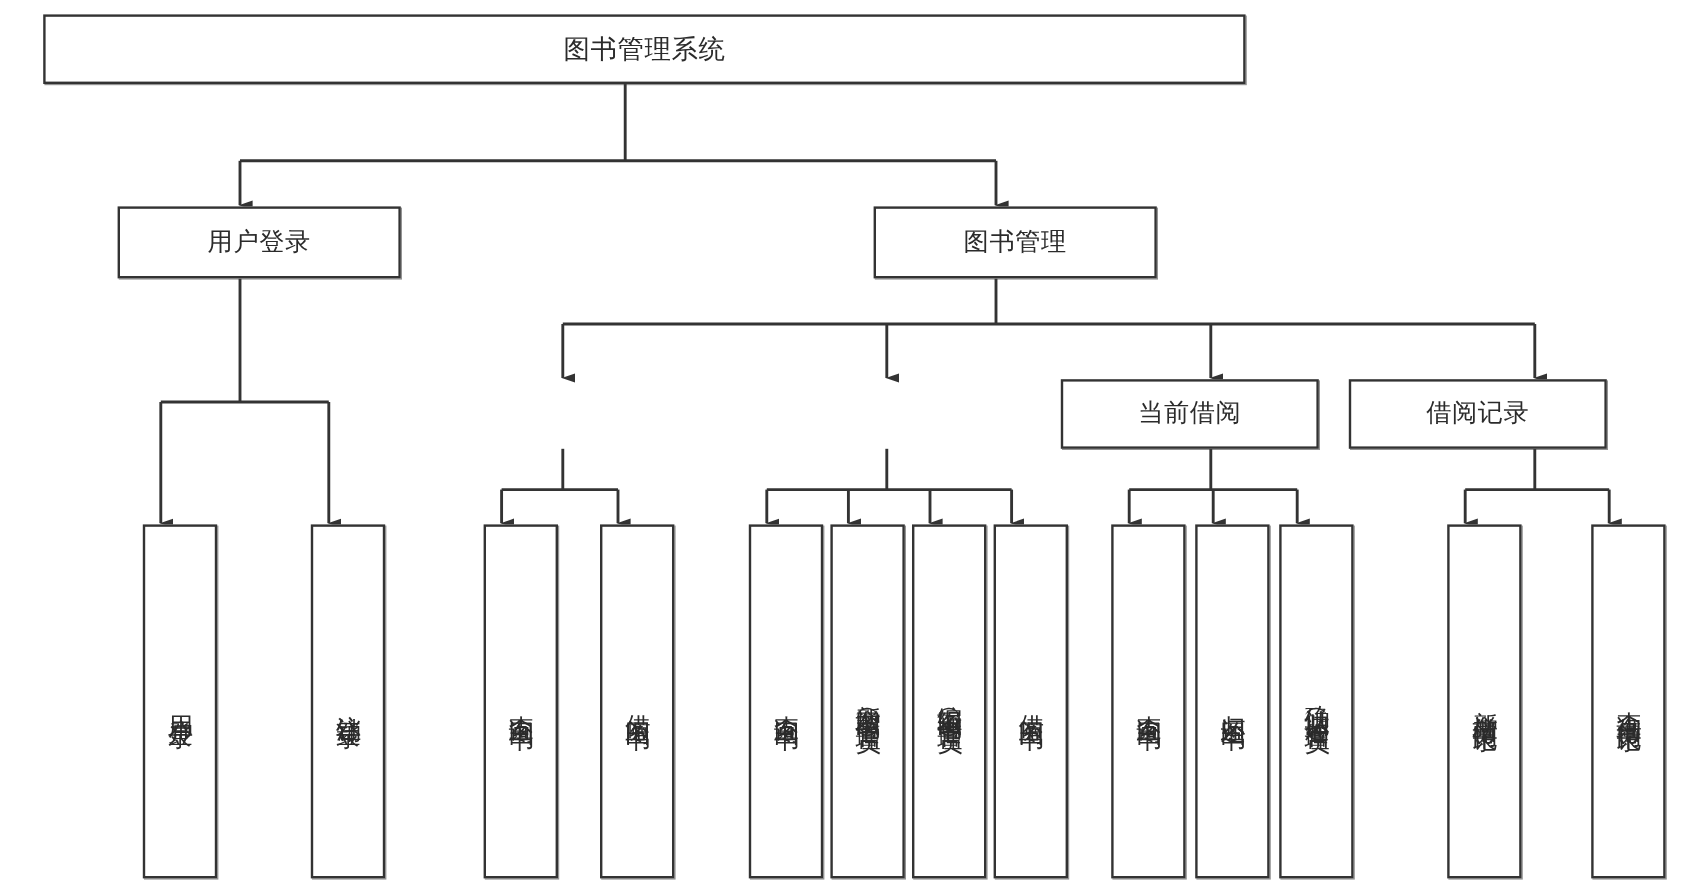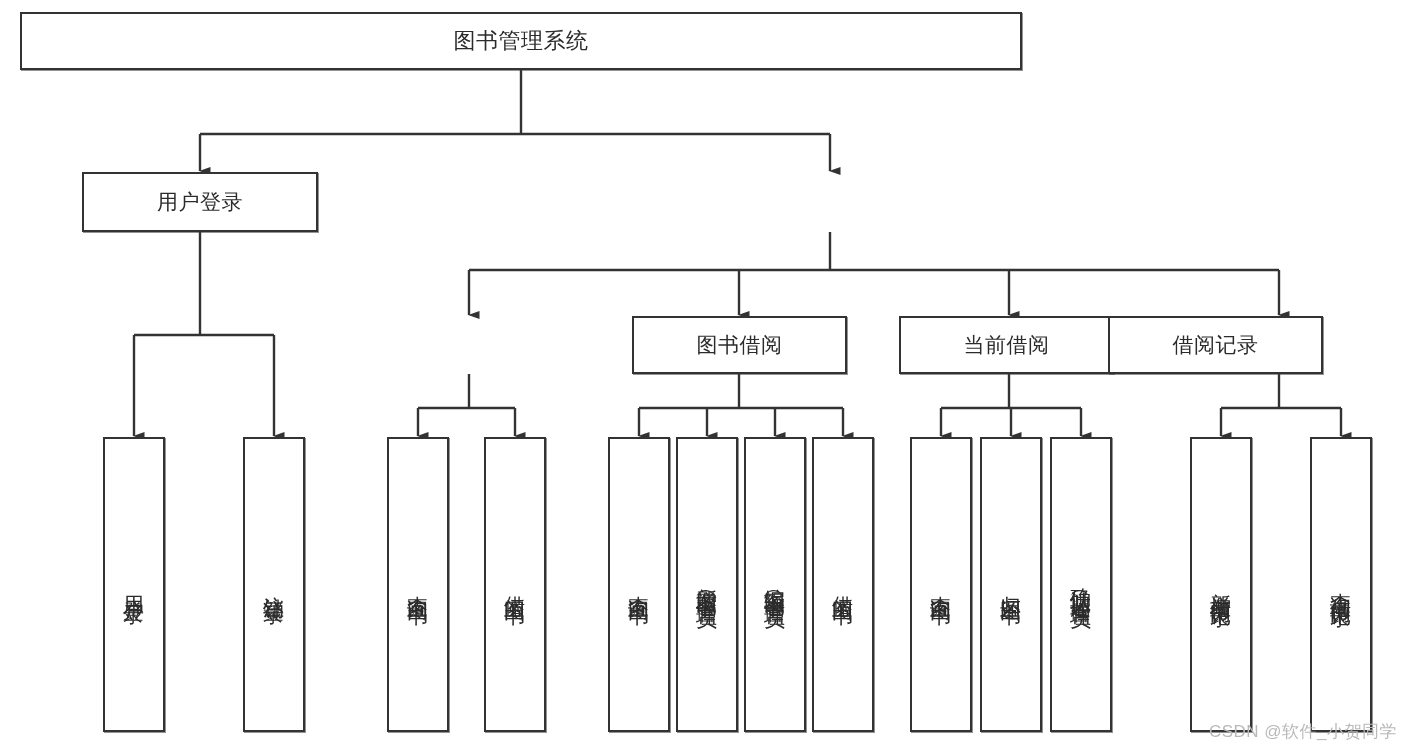--- a/index.html
+++ b/index.html
@@ -29,20 +29,21 @@
   .node {
     position: absolute;
     box-sizing: border-box;
     background: #ffffff;
     border: 2px solid #333333;
     box-shadow: 1px 1px 0 0 rgba(60,60,60,0.55);
     display: flex;
     align-items: center;
     justify-content: center;
     color: #2b2b2b;
+    margin-left: 16px;
   }
   .node-label {
     display: block;
     text-align: center;
     color: #2b2b2b;
     line-height: 1.18;
     white-space: nowrap;
   }
   
   .node.horizontal .node-label {
@@ -127,27 +128,27 @@
   </svg>
 
   <div class="node root horizontal" style="left: 20px; top: 12px; width: 1002px; height: 58px;">
     <span class="node-label">图书管理系统</span>
   </div>
 
   <div class="node horizontal" style="left: 82px; top: 172px; width: 236px; height: 60px;">
     <span class="node-label">用户登录</span>
   </div>
 
-
-
-  <div class="node horizontal" style="left: 632px; top: 316px; width: 215px; height: 58px;">
-    <span class="node-label">图书借阅</span>
-  </div>
-
-  <div class="node horizontal" style="left: 899px; top: 316px; width: 215px; height: 58px;">
+  <div class="node horizontal" style="left: 712px; top: 172px; width: 236px; height: 60px;">
+    <span class="node-label">图书管理</span>
+  </div>
+
+
+
+  <div class="node horizontal" style="left: 868px; top: 316px; width: 215px; height: 58px;">
     <span class="node-label">当前借阅</span>
   </div>
 
   <div class="node horizontal" style="left: 1108px; top: 316px; width: 215px; height: 58px;">
     <span class="node-label">借阅记录</span>
   </div>
 
   <div class="node vertical" style="left: 103px; top: 437px; width: 62px; height: 295px;">
     <span class="node-label">用户登录</span>
   </div>
@@ -193,15 +194,14 @@
   </div>
 
   <div class="node vertical" style="left: 1190px; top: 437px; width: 62px; height: 295px;">
     <span class="node-label">新增借阅记录</span>
   </div>
 
   <div class="node vertical" style="left: 1310px; top: 437px; width: 62px; height: 295px;">
     <span class="node-label">查询借阅记录</span>
   </div>
 
-  <div id="watermark">CSDN @软件_小贺同学</div>
 
 </div>
 
 </body></html>

